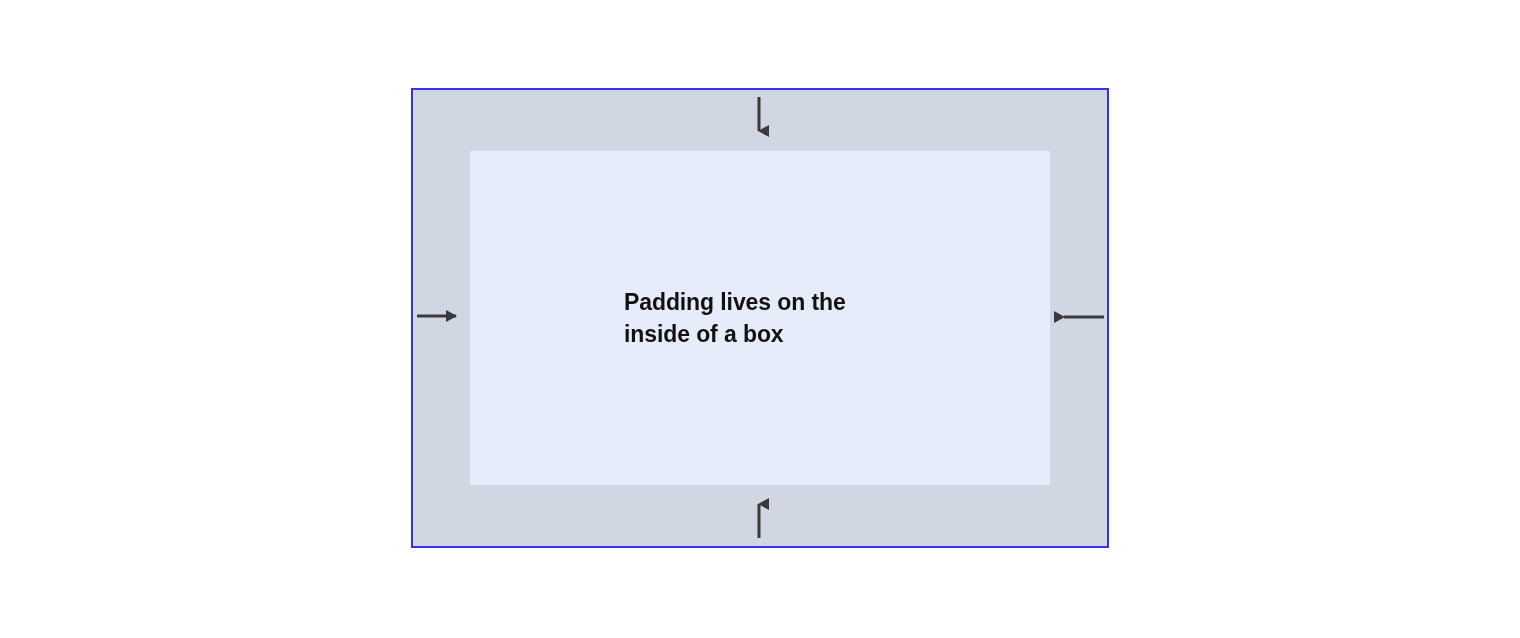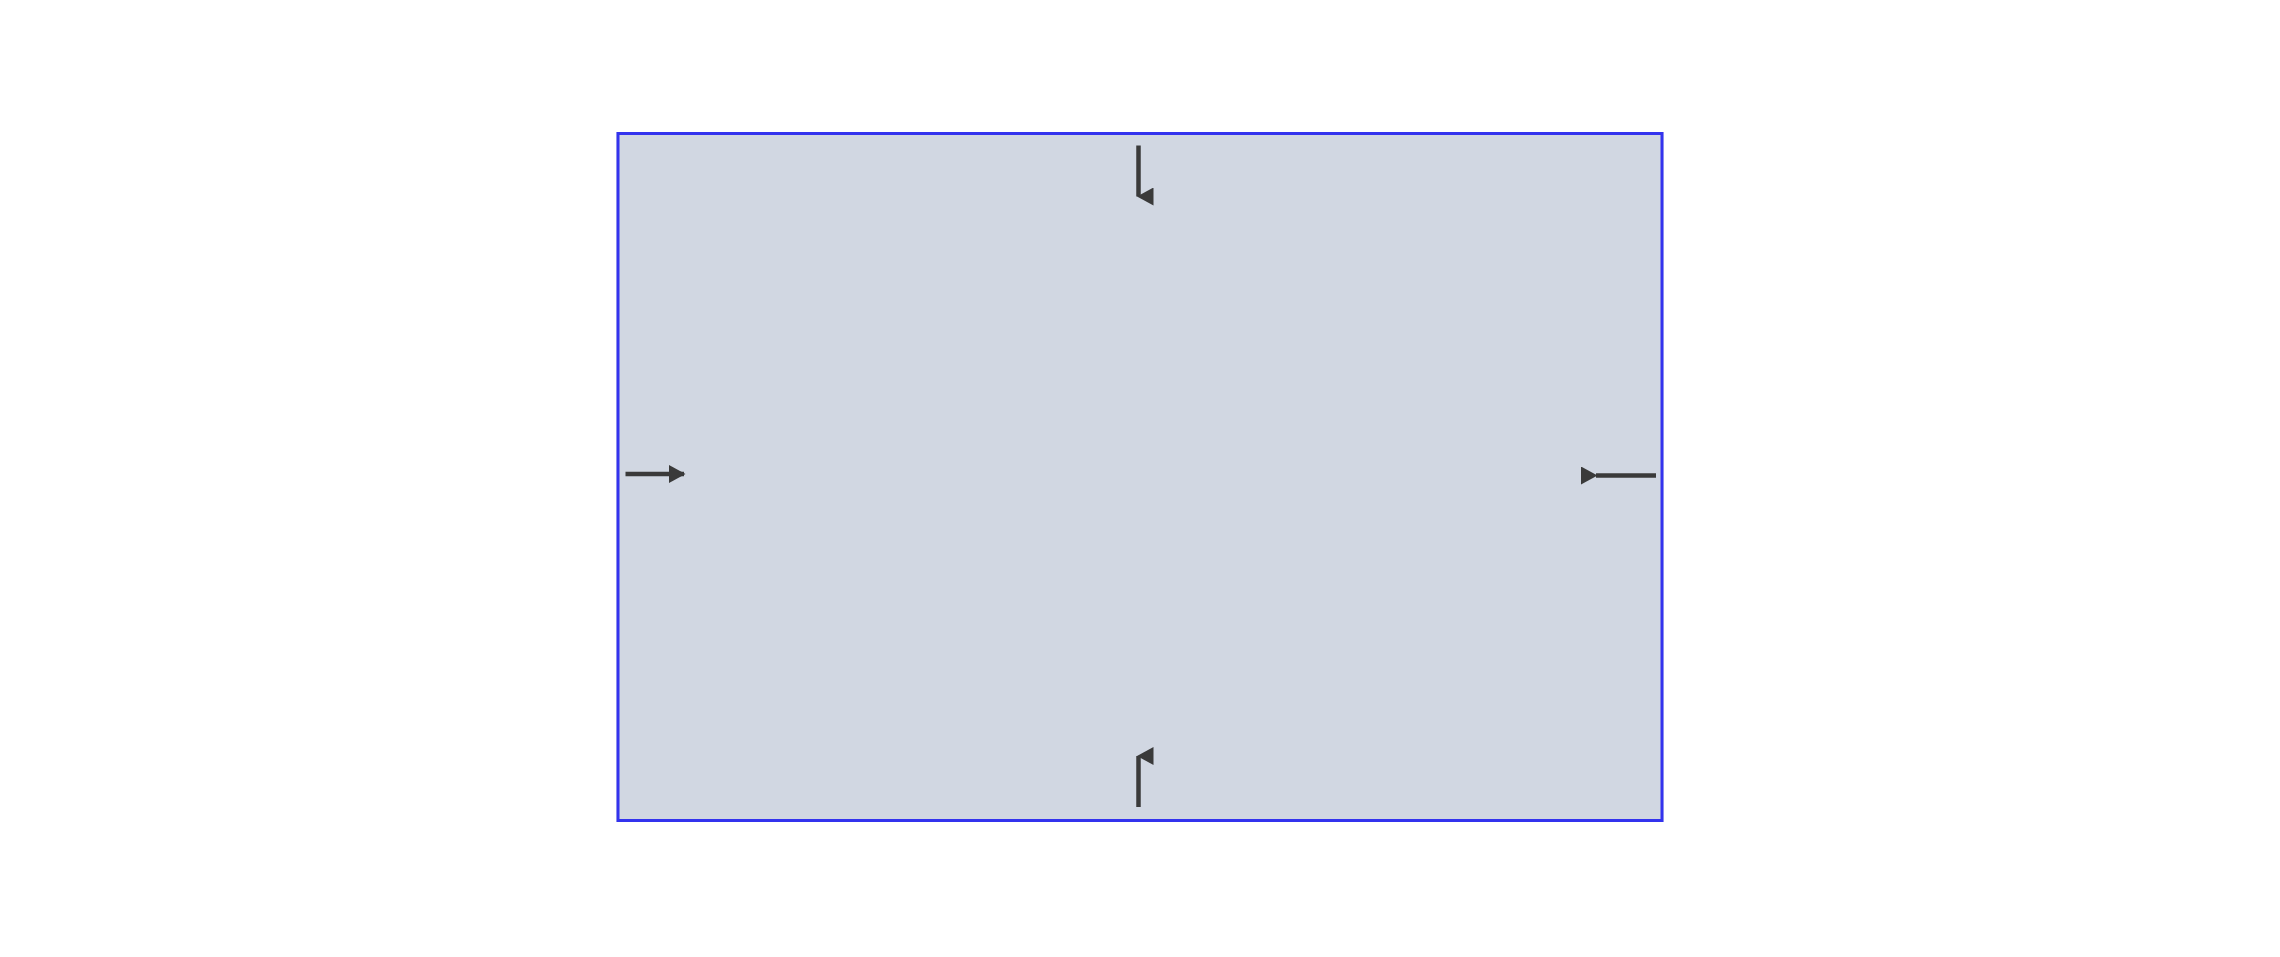--- a/index.html
+++ b/index.html
@@ -69,20 +69,24 @@
 </style>
 </head>
 <body>
 
 <div id="canvas">
 
   <div id="border-box">
     <div class="padding-region"></div>
   </div>
 
+  <div id="content-box">
+    <div id="content-label">Padding lives on the
+inside of a box</div>
+  </div>
 
   <svg id="arrow-layer" viewBox="0 0 1520 638" width="1520" height="638">
     <defs>
       <marker id="head-down" viewBox="0 0 12 12" refX="6" refY="10" markerWidth="12" markerHeight="12" orient="auto-start-reverse" markerUnits="userSpaceOnUse">
         <path d="M 0 0 L 12 0 L 6 11 Z" fill="#3a3a3a"></path>
       </marker>
       <marker id="head-up" viewBox="0 0 12 12" refX="6" refY="1" markerWidth="12" markerHeight="12" orient="auto" markerUnits="userSpaceOnUse">
         <path d="M 6 0 L 12 11 L 0 11 Z" fill="#3a3a3a"></path>
       </marker>
       <marker id="head-right" viewBox="0 0 12 12" refX="10" refY="6" markerWidth="12" markerHeight="12" orient="auto" markerUnits="userSpaceOnUse">

